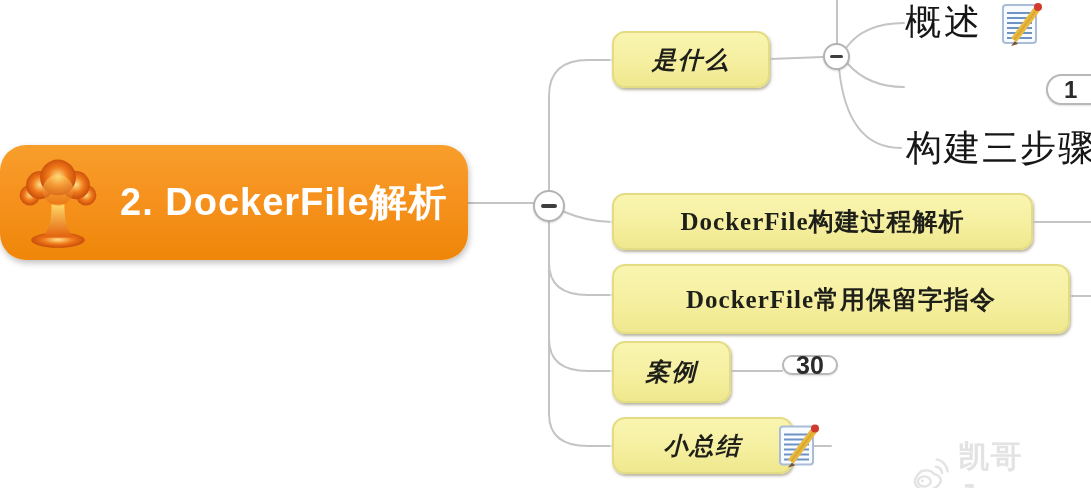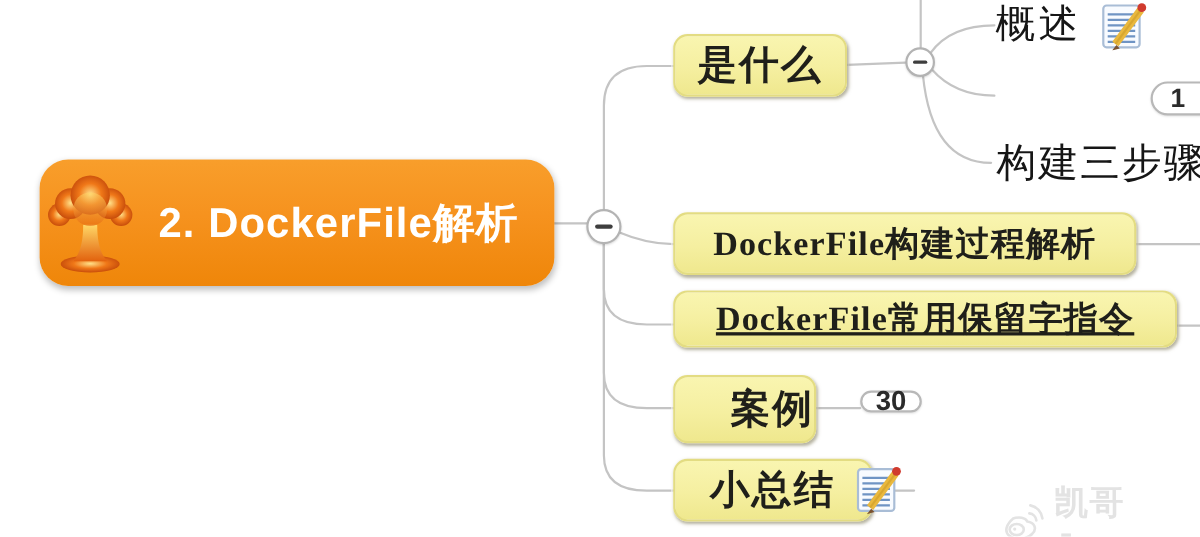--- a/index.html
+++ b/index.html
@@ -5,30 +5,30 @@
   html,body{margin:0;padding:0;background:#fff;}
   .canvas{position:relative;width:1091px;height:488px;background:#ffffff;overflow:hidden;
           font-family:"Liberation Sans","DejaVu Sans",sans-serif;}
   svg.connectors{position:absolute;left:0;top:0;width:1091px;height:488px;}
 
   
   .topic{position:absolute;display:flex;align-items:center;justify-content:center;
          box-sizing:border-box;white-space:nowrap;cursor:default;}
   .topic-root{left:0;top:145px;width:468px;height:115px;border-radius:26px;
          background:linear-gradient(180deg,#f89e2b 0%,#f6921e 45%,#ef8609 100%);
-         box-shadow:1px 3px 6px rgba(0,0,0,.25);justify-content:flex-start;padding-left:0;margin-left:36px;}
+         box-shadow:1px 3px 6px rgba(0,0,0,.25);justify-content:flex-start;padding-left:12px;}
   .topic-root .label{color:#ffffff;font-weight:bold;font-size:38px;letter-spacing:1px;
          font-family:"Liberation Sans","DejaVu Sans",sans-serif;margin-left:16px;}
   .topic-yellow{background:linear-gradient(180deg,#f9f5b0 0%,#f5efa0 55%,#efe88e 100%);
          border:2px solid #e3dc82;border-radius:13px;
          box-shadow:1px 2px 3px rgba(120,115,80,.55), 0 0 0 2px rgba(255,255,255,.55);
          color:#1f1f1a;font-weight:bold;
          font-family:"Liberation Serif","DejaVu Serif",serif;}
-  .fz36{font-size:36px;letter-spacing:2px;}
-  .fz31{font-size:31px;letter-spacing:1px;}
+  .fz36{font-size:24px;letter-spacing:2px;font-style:italic;}
+  .fz31{font-size:25px;letter-spacing:1px;}
 
   
   .leaf{position:absolute;font-family:"Liberation Serif","DejaVu Serif",serif;
         font-size:36px;line-height:38px;color:#161616;letter-spacing:3px;white-space:nowrap;}
 
   
   .collapse{position:absolute;box-sizing:border-box;background:#ffffff;border:2px solid #b3b3b3;
         border-radius:50%;display:flex;align-items:center;justify-content:center;
         box-shadow:0 1px 2px rgba(0,0,0,.15);cursor:pointer;}
   .collapse .dash{background:#3e3e3e;border-radius:2px;}
@@ -108,25 +108,25 @@
   </div>
 
   <div class="topic topic-yellow fz36" style="left:612px;top:31px;width:158px;height:57px;">
     <span>是什么</span>
   </div>
 
   <div class="topic topic-yellow fz31" style="left:612px;top:193px;width:421px;height:57px;">
     <span>DockerFile构建过程解析</span>
   </div>
 
-  <div class="topic topic-yellow fz31" style="left:612px;top:264px;width:458px;height:52px;text-decoration:underline;">
+  <div class="topic topic-yellow fz31" style="left:612px;top:264px;width:458px;height:70px;">
     <span>DockerFile常用保留字指令</span>
   </div>
 
-  <div class="topic topic-yellow fz36" style="left:612px;top:341px;width:130px;height:62px;justify-content:flex-end;">
+  <div class="topic topic-yellow fz36" style="left:612px;top:341px;width:119px;height:62px;">
     <span>案例</span>
   </div>
 
   <div class="topic topic-yellow fz36" style="left:612px;top:417px;width:181px;height:57px;">
     <span>小总结</span>
   </div>
 
   <div class="leaf" style="left:905px;top:3px;">概述</div>
 
 

